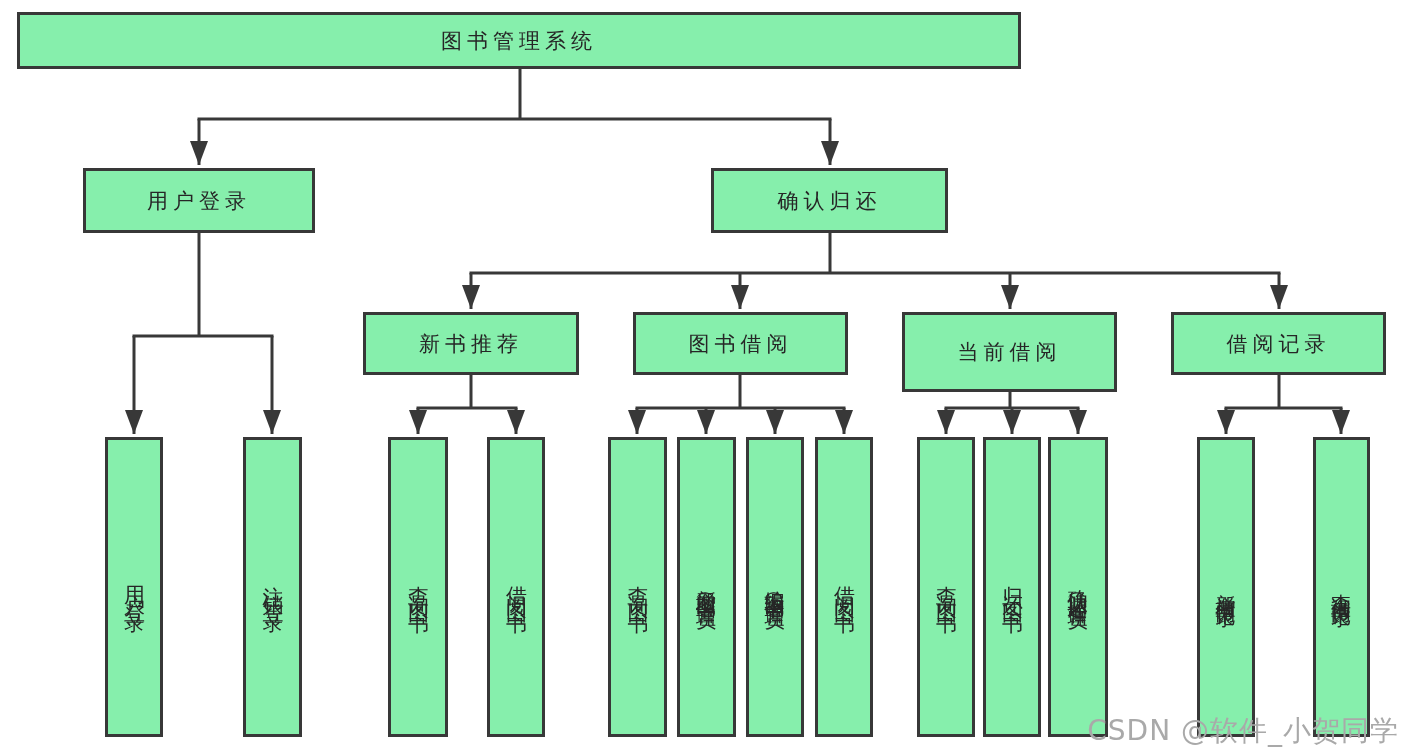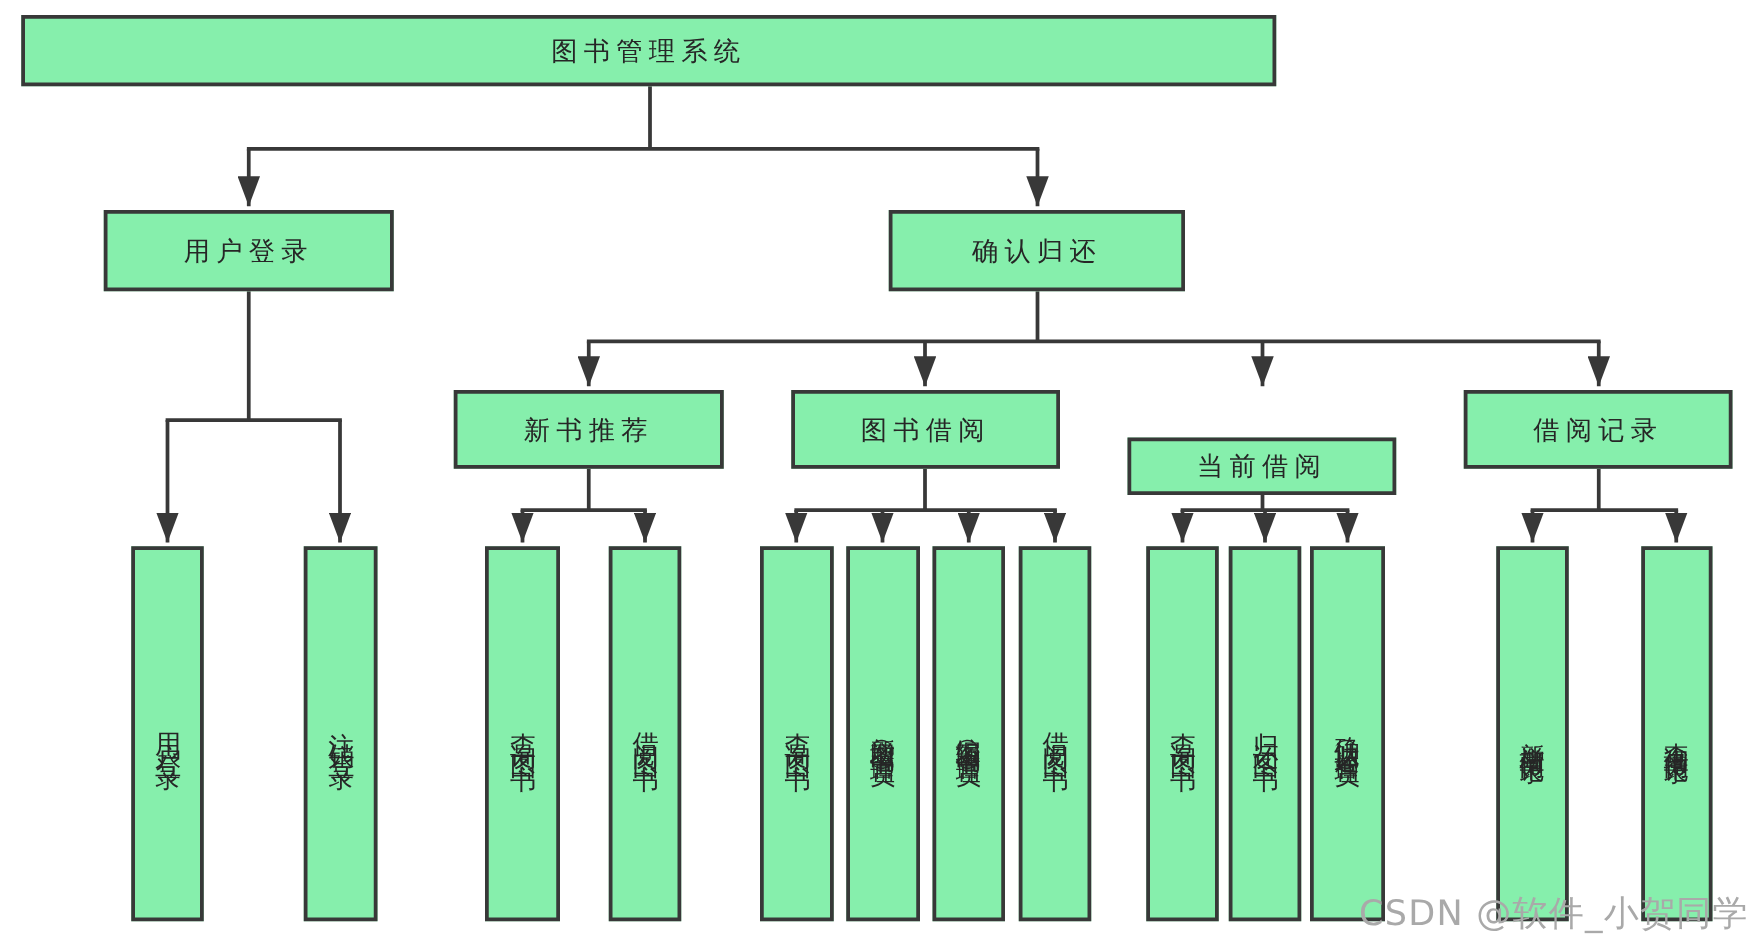--- a/index.html
+++ b/index.html
@@ -111,21 +111,21 @@
     </g>
   </svg>
 
   <div class="box h-box" style="left:17px; top:12px; width:1004px; height:57px;">图书管理系统</div>
 
   <div class="box h-box" style="left:83px; top:168px; width:232px; height:65px;">用户登录</div>
   <div class="box h-box" style="left:711px; top:168px; width:237px; height:65px;">确认归还</div>
 
   <div class="box h-box" style="left:363px; top:312px; width:216px; height:63px;">新书推荐</div>
   <div class="box h-box" style="left:633px; top:312px; width:215px; height:63px;text-align:right;">图书借阅</div>
-  <div class="box h-box" style="left:902px; top:312px; width:215px; height:46px;margin-top:38px;">当前借阅</div>
+  <div class="box h-box" style="left:902px; top:312px; width:215px; height:80px;">当前借阅</div>
   <div class="box h-box" style="left:1171px; top:312px; width:215px; height:63px;">借阅记录</div>
 
   <div class="box v-box" style="left:105px; top:437px; width:58px; height:300px;">用户登录</div>
   <div class="box v-box" style="left:243px; top:437px; width:59px; height:300px;">注销登录</div>
 
   <div class="box v-box" style="left:388px; top:437px; width:60px; height:300px;">查询图书</div>
   <div class="box v-box" style="left:487px; top:437px; width:58px; height:300px;">借阅图书</div>
 
   <div class="box v-box" style="left:608px; top:437px; width:59px; height:300px;">查询图书</div>
   <div class="box v-box long" style="left:677px; top:437px; width:59px; height:300px;">新增图书（管理员）</div>

